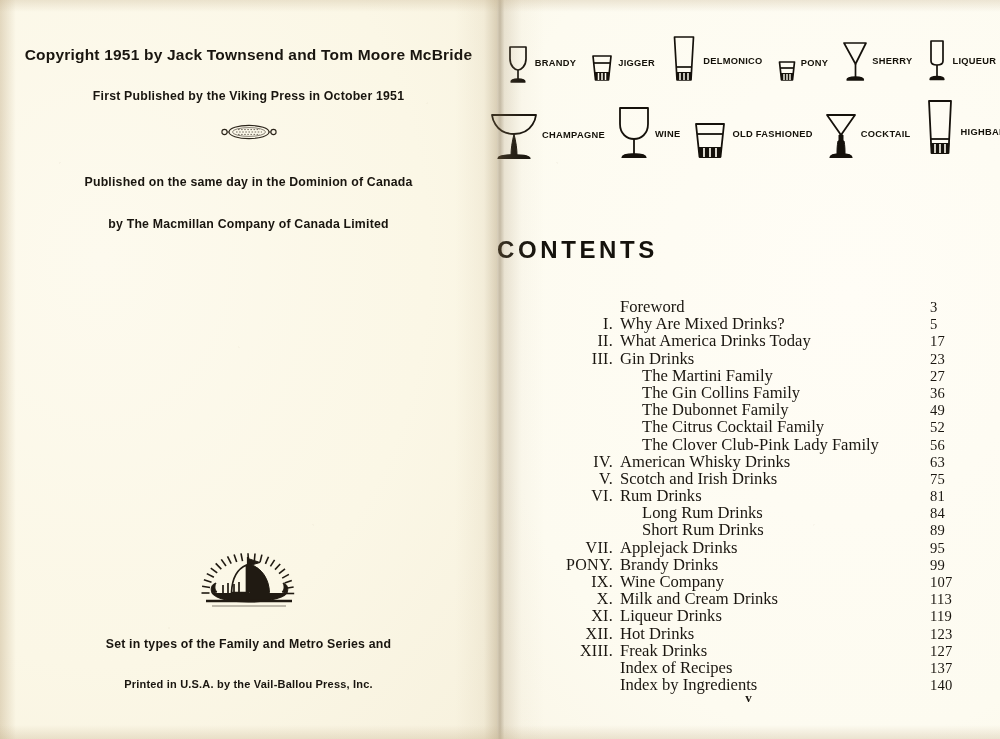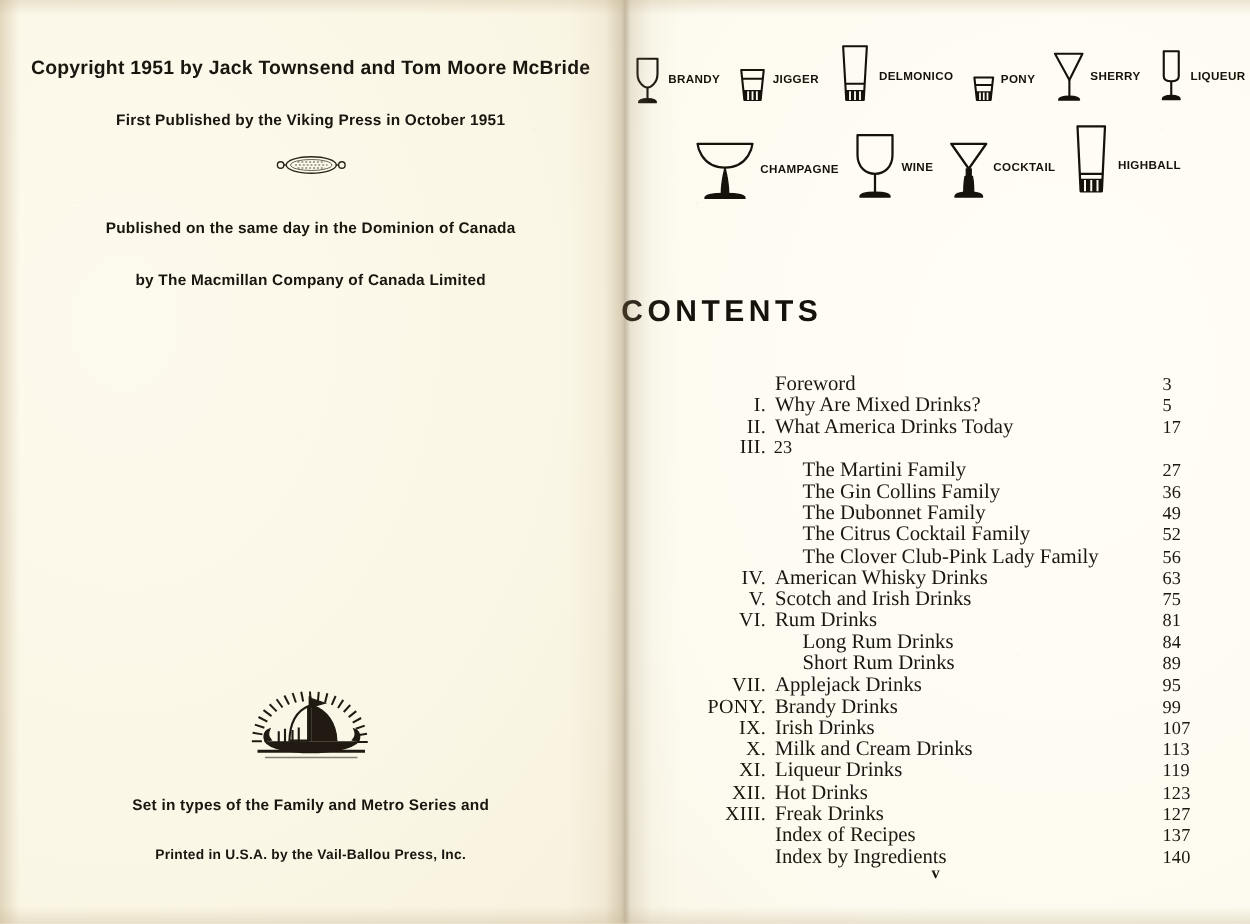--- a/index.html
+++ b/index.html
@@ -329,20 +329,35 @@
         <svg width="42" height="62" viewBox="0 0 42 62">
           <g fill="none" stroke="#15110b" stroke-width="1.8" stroke-linejoin="round">
             <path d="M7 6 L7 22 C7 32 14 37 21 37 C28 37 35 32 35 22 L35 6 Z"></path>
             <line x1="21" y1="37" x2="21" y2="52"></line>
             <path d="M9 55.5 C9 52.6 15 51.8 21 51.8 C27 51.8 33 52.6 33 55.5 Z" fill="#15110b" stroke-width="1.2"></path>
           </g>
         </svg>
         <span class="glass-label">WINE</span>
       </div>
 
+      <div class="glass">
+        <svg width="44" height="62" viewBox="0 0 44 62">
+          <g fill="none" stroke="#15110b" stroke-width="1.8" stroke-linejoin="round">
+            <path d="M8 22 L11.5 55 L32.5 55 L36 22 Z"></path>
+            <line x1="9.2" y1="32" x2="34.8" y2="32"></line>
+            <path d="M10.2 45 L33.8 45 L32.5 55 L11.5 55 Z" fill="#15110b" stroke="none"></path>
+            <g stroke="#fdfbf0" stroke-width="1.7">
+              <line x1="16" y1="46" x2="16" y2="55"></line>
+              <line x1="22" y1="46" x2="22" y2="55"></line>
+              <line x1="28" y1="46" x2="28" y2="55"></line>
+            </g>
+          </g>
+        </svg>
+        <span class="glass-label">OLD FASHIONED</span>
+      </div>
 
       <div class="glass">
         <svg width="40" height="62" viewBox="0 0 40 62">
           <g fill="none" stroke="#15110b" stroke-width="1.8" stroke-linejoin="round">
             <path d="M6 13 L34 13 L20 33 Z"></path>
             <path d="M18 33 L18 39 L22 39 L22 33 Z" fill="#15110b" stroke-width="1"></path>
             <path d="M17 39 C16 44 16 48 16 52 L24 52 C24 48 24 44 23 39 Z" fill="#15110b" stroke-width="1"></path>
             <path d="M9 55.5 C9 52.6 14 51.8 20 51.8 C26 51.8 31 52.6 31 55.5 Z" fill="#15110b" stroke-width="1.2"></path>
           </g>
         </svg>
@@ -380,20 +395,21 @@
         <span class="toc-title">Why Are Mixed Drinks?</span>
         <span class="toc-page">5</span>
       </div>
       <div class="toc-row">
         <span class="toc-num">II.</span>
         <span class="toc-title">What America Drinks Today</span>
         <span class="toc-page">17</span>
       </div>
       <div class="toc-row">
         <span class="toc-num">III.</span>
+        <span class="toc-title">Gin Drinks</span>
         <span class="toc-page">23</span>
       </div>
       <div class="toc-row">
         <span class="toc-num"></span>
         <span class="toc-title sub">The Martini Family</span>
         <span class="toc-page">27</span>
       </div>
       <div class="toc-row">
         <span class="toc-num"></span>
         <span class="toc-title sub">The Gin Collins Family</span>
@@ -444,21 +460,21 @@
         <span class="toc-title">Applejack Drinks</span>
         <span class="toc-page">95</span>
       </div>
       <div class="toc-row">
         <span class="toc-num">PONY.</span>
         <span class="toc-title">Brandy Drinks</span>
         <span class="toc-page">99</span>
       </div>
       <div class="toc-row">
         <span class="toc-num">IX.</span>
-        <span class="toc-title">Irish Drinks</span>
+        <span class="toc-title">Wine Company</span>
         <span class="toc-page">107</span>
       </div>
       <div class="toc-row">
         <span class="toc-num">X.</span>
         <span class="toc-title">Milk and Cream Drinks</span>
         <span class="toc-page">113</span>
       </div>
       <div class="toc-row">
         <span class="toc-num">XI.</span>
         <span class="toc-title">Liqueur Drinks</span>

